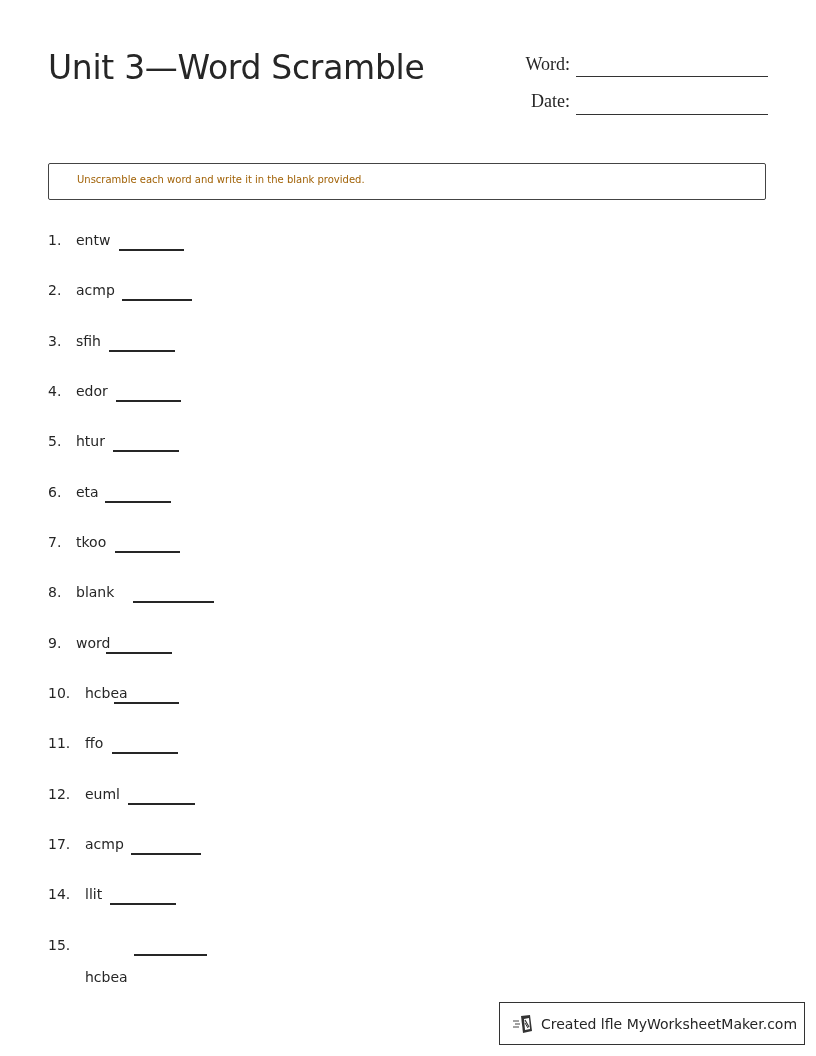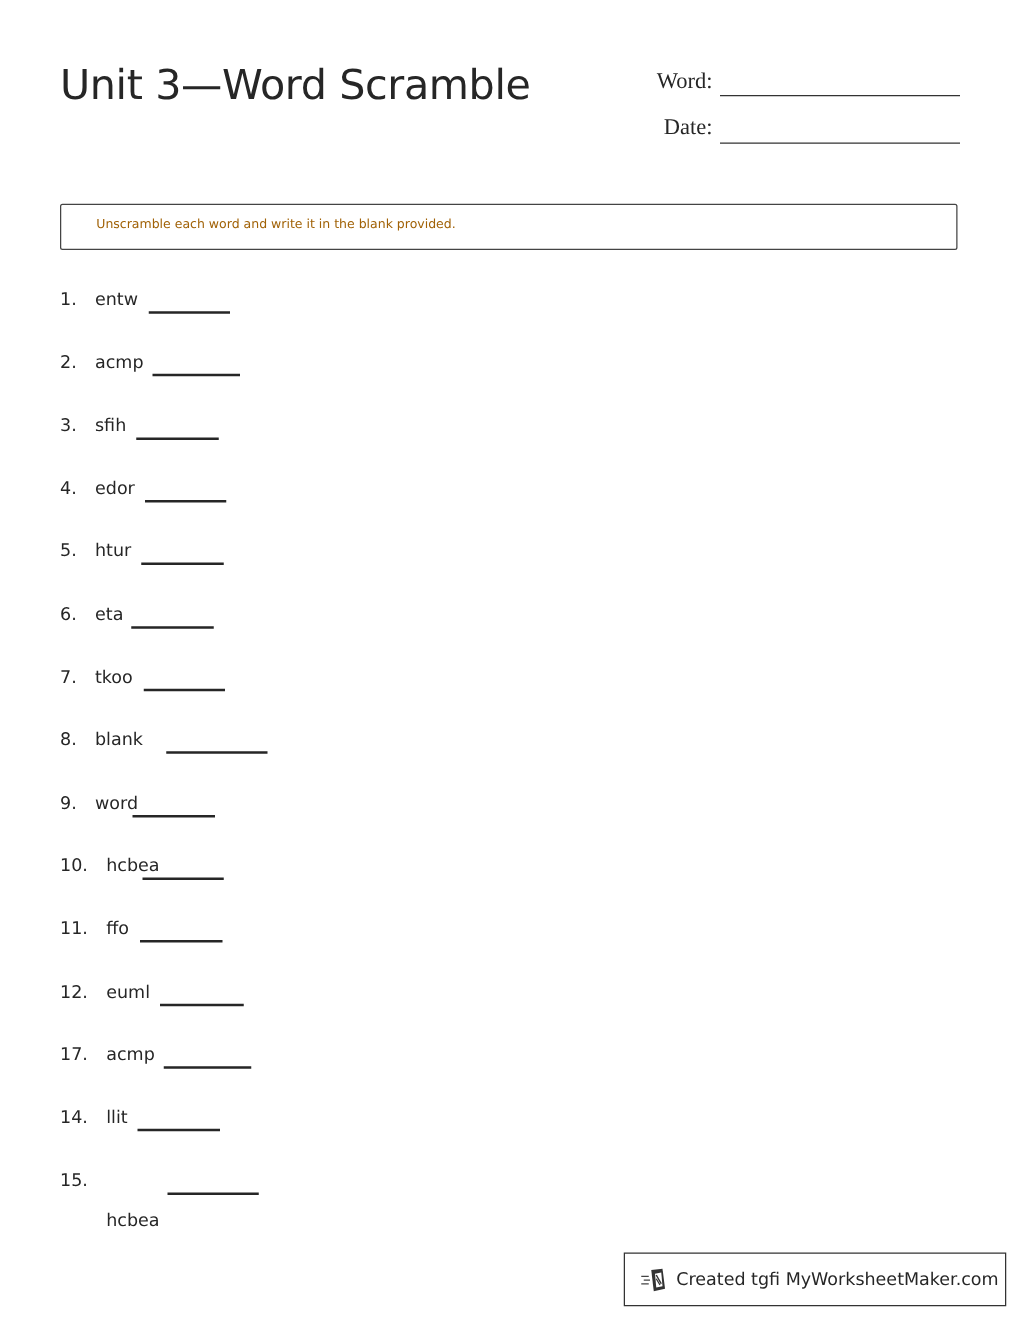--- a/index.html
+++ b/index.html
@@ -120,14 +120,14 @@
     <svg width="24" height="20" viewBox="0 0 24 20">
       <line x1="1" y1="7" x2="7" y2="7" stroke="#444" stroke-width="1"></line>
       <line x1="3" y1="10" x2="8" y2="10" stroke="#444" stroke-width="1"></line>
       <line x1="1" y1="13" x2="7" y2="13" stroke="#444" stroke-width="1"></line>
       <path d="M9 2 L18 1 L20 17 L11 19 Z" fill="#333"></path>
       <path d="M12 5 L17 4 L18 15 L13 16 Z" fill="#fff"></path>
       <line x1="13" y1="6" x2="17" y2="13" stroke="#333" stroke-width="1.2"></line>
       <line x1="13" y1="9" x2="16" y2="14" stroke="#333" stroke-width="1"></line>
     </svg>
   </span>
-  <span class="txt">Created tgfi MyWorksheetMaker.com</span>
+  <span class="txt">Created lfle MyWorksheetMaker.com</span>
 </div>
 
 </body></html>

